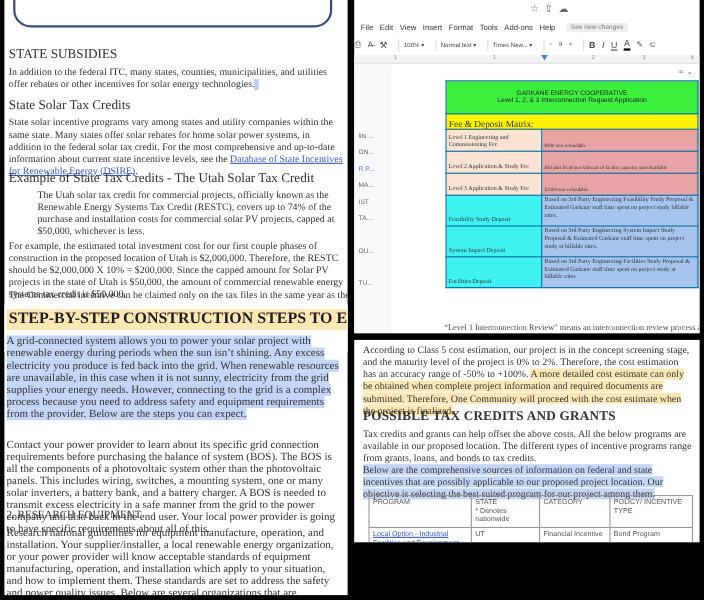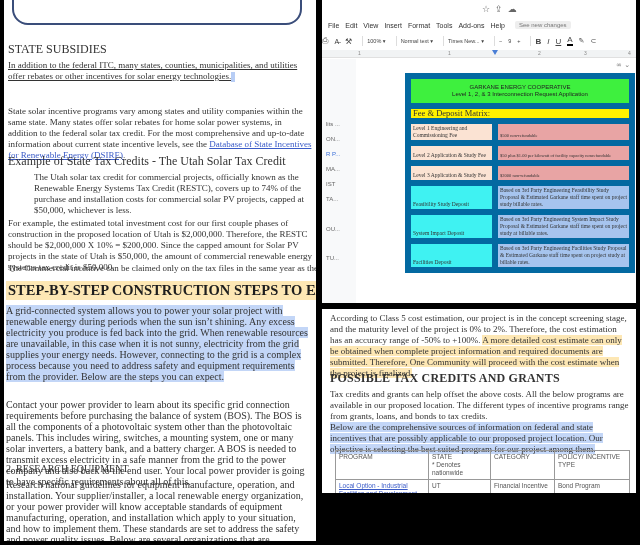--- a/index.html
+++ b/index.html
@@ -32,21 +32,21 @@
   .tb-col { font-size: 8px; border-bottom: 2px solid #000; line-height: 8px; }
   .ruler { position: absolute; left: 0; top: 50px; width: 314px; height: 8px; background: #f1f3f4; border-bottom: 1px solid #e0e0e0; }
   .ruler-mark { position: absolute; top: 0; font-size: 5px; color: #888; font-family: "Liberation Sans", sans-serif; }
   .ruler-tab { position: absolute; left: 170px; top: 0; width: 0; height: 0; border-left: 3px solid transparent; border-right: 3px solid transparent; border-top: 5px solid #4a7fd6; }
   .docs-sidebar { position: absolute; left: 0; top: 59px; width: 34px; height: 244px; background: #f8f9fa; }
   .outline-item { position: absolute; left: 4px; font-family: "Liberation Sans", sans-serif; font-size: 6px; color: #666; }
   .outline-item.active { color: #3a6fd8; }
   .docs-page { position: absolute; left: 38px; top: 59px; width: 276px; height: 244px; background: #fff; }
   .link-chip { position: absolute; right: 6px; top: 2px; font-size: 7px; color: #777; font-family: "DejaVu Sans", sans-serif; }
   table.fee { position: absolute; left: 45px; top: 14px; width: 230px; border-collapse: collapse; font-size: 5.5px; }
-  table.fee td { border: 6px solid #0369a1; padding: 1px 2px; vertical-align: bottom; line-height: 7px; }
+  table.fee td { border: 1px solid #0369a1; padding: 1px 2px; vertical-align: bottom; line-height: 7px; }
   .fee-head { background: #3ef03e; text-align: center; font-family: "Liberation Sans", sans-serif; font-size: 6px; color: #222; height: 30px; vertical-align: middle !important; }
   .fee-sub { background: #fff200; font-size: 8.5px !important; height: 14px; }
   .lvl-l { background: #fbe3d3; width: 87px; height: 20px; }
   .lvl-r { background: #e8a4a4; font-size: 4.5px; }
   .dep-l { background: #3ff2f2; height: 28px; }
   .dep-r { background: #a6c4ee; vertical-align: top !important; }
   .below-p { position: absolute; left: 82px; top: 279px; font-size: 7.5px; color: #444; }
   .below-p2 { position: absolute; left: 82px; top: 293px; font-size: 7.5px; color: #444; white-space: nowrap; }
 
   
@@ -66,22 +66,23 @@
 <body>
 
 <div class="panel p1" id="p1">
   <div class="banner-box">
     
     
     
   </div>
 
   <h3 style="position:absolute;left:4px;top:42px;">STATE SUBSIDIES</h3>
-  <p style="position:absolute;left:4px;top:60px;width:304px;text-decoration:underline;"><span>In addition to the federal ITC, many states, counties, municipalities, and utilities offer rebates or other incentives for solar energy technologies.</span><span class="cursor"></span></p>
-
+  <p style="position:absolute;left:4px;top:60px;width:304px;"><span>In addition to the federal ITC, many states, counties, municipalities, and utilities offer rebates or other incentives for solar energy technologies.</span><span class="cursor"></span></p>
+
+  <h3 style="position:absolute;left:4px;top:88px;">State Solar Tax Credits</h3>
   <p style="position:absolute;left:4px;top:106px;width:304px;"><span>State solar incentive programs vary among states and utility companies within the same state. Many states offer solar rebates for home solar power systems, in addition to the federal solar tax credit. For the most comprehensive and up-to-date information about current state incentive levels, see the </span><span class="link">Database of State Incentives for Renewable Energy (DSIRE)</span><span>.</span></p>
 
   <h3 style="position:absolute;left:4px;top:154px;">Example of State Tax Credits - The Utah Solar Tax Credit</h3>
   <p style="position:absolute;left:30px;top:172px;width:280px;">The Utah solar tax credit for commercial projects, officially known as the Renewable Energy Systems Tax Credit (RESTC), covers up to 74% of the purchase and installation costs for commercial solar PV projects, capped at $50,000, whichever is less.</p>
 
   <p style="position:absolute;left:4px;top:218px;width:306px;">For example, the estimated total investment cost for our first couple phases of construction in the proposed location of Utah is $2,000,000. Therefore, the RESTC should be $2,000,000 X 10% = $200,000.  Since the capped amount for Solar PV projects in the state of Utah is $50,000, the amount of commercial renewable energy systems tax credit is $50,000.</p>
   <p style="position:absolute;left:4px;top:263px;width:306px;white-space:nowrap;">The Commercial incentive can be claimed only on the tax files in the same year as the solar</p>
 </div>
 
 <div class="panel" id="p2">
@@ -177,20 +178,21 @@
         <td class="dep-l">System Impact Deposit</td>
         <td class="dep-r">Based on 3rd Party Engineering System Impact Study Proposal &amp; Estimated Garkane staff time spent on project study at billable rates.</td>
       </tr>
       <tr>
         <td class="dep-l">Facilities Deposit</td>
         <td class="dep-r">Based on 3rd Party Engineering Facilities Study Proposal &amp; Estimated Garkane staff time spent on project study at billable rates.</td>
       </tr>
     </tbody>
       </table>
   </div>
+  <div class="below-p2">“Level 1 Interconnection Review” means an interconnection review process a</div>
 </div>
 
 <div class="panel p3" id="p3">
   <div class="step-title">STEP-BY-STEP CONSTRUCTION STEPS TO EXPECT</div>
   <p style="position:absolute;left:2px;top:28px;width:306px;"><span class="hl-blue">A grid-connected system allows you to power your solar project with renewable energy during periods when the sun isn’t shining. Any excess electricity you produce is fed back into the grid. When renewable resources are unavailable, in this case when it is not sunny, electricity from the grid supplies your energy needs. However, connecting to the grid is a complex process because you need to address safety and equipment requirements from the provider. Below are the steps you can expect.</span></p>
 
   <p style="position:absolute;left:2px;top:122px;width:306px;">Contact your power provider to learn about its specific grid connection requirements before purchasing the balance of system (BOS).  The BOS is all the components of a photovoltaic system other than the photovoltaic panels. This includes wiring, switches, a mounting system, one or many solar inverters, a battery bank, and a battery charger. A BOS is needed to transmit excess electricity in a safe manner from the grid to the power company and also back to the end user. Your local power provider is going to have specific requirements about all of this.</p>
 
   <p style="position:absolute;left:2px;top:186px;font-family:Liberation Serif, serif;">2. RESEARCH EQUIPMENT</p>
   <p style="position:absolute;left:2px;top:202px;width:306px;">Research national guidelines for equipment manufacture, operation, and installation. Your supplier/installer, a local renewable energy organization, or your power provider will know acceptable standards of equipment manufacturing, operation, and installation which apply to your situation, and how to implement them. These standards are set to address the safety and power quality issues. Below are several organizations that are developing guidelines.</p>

